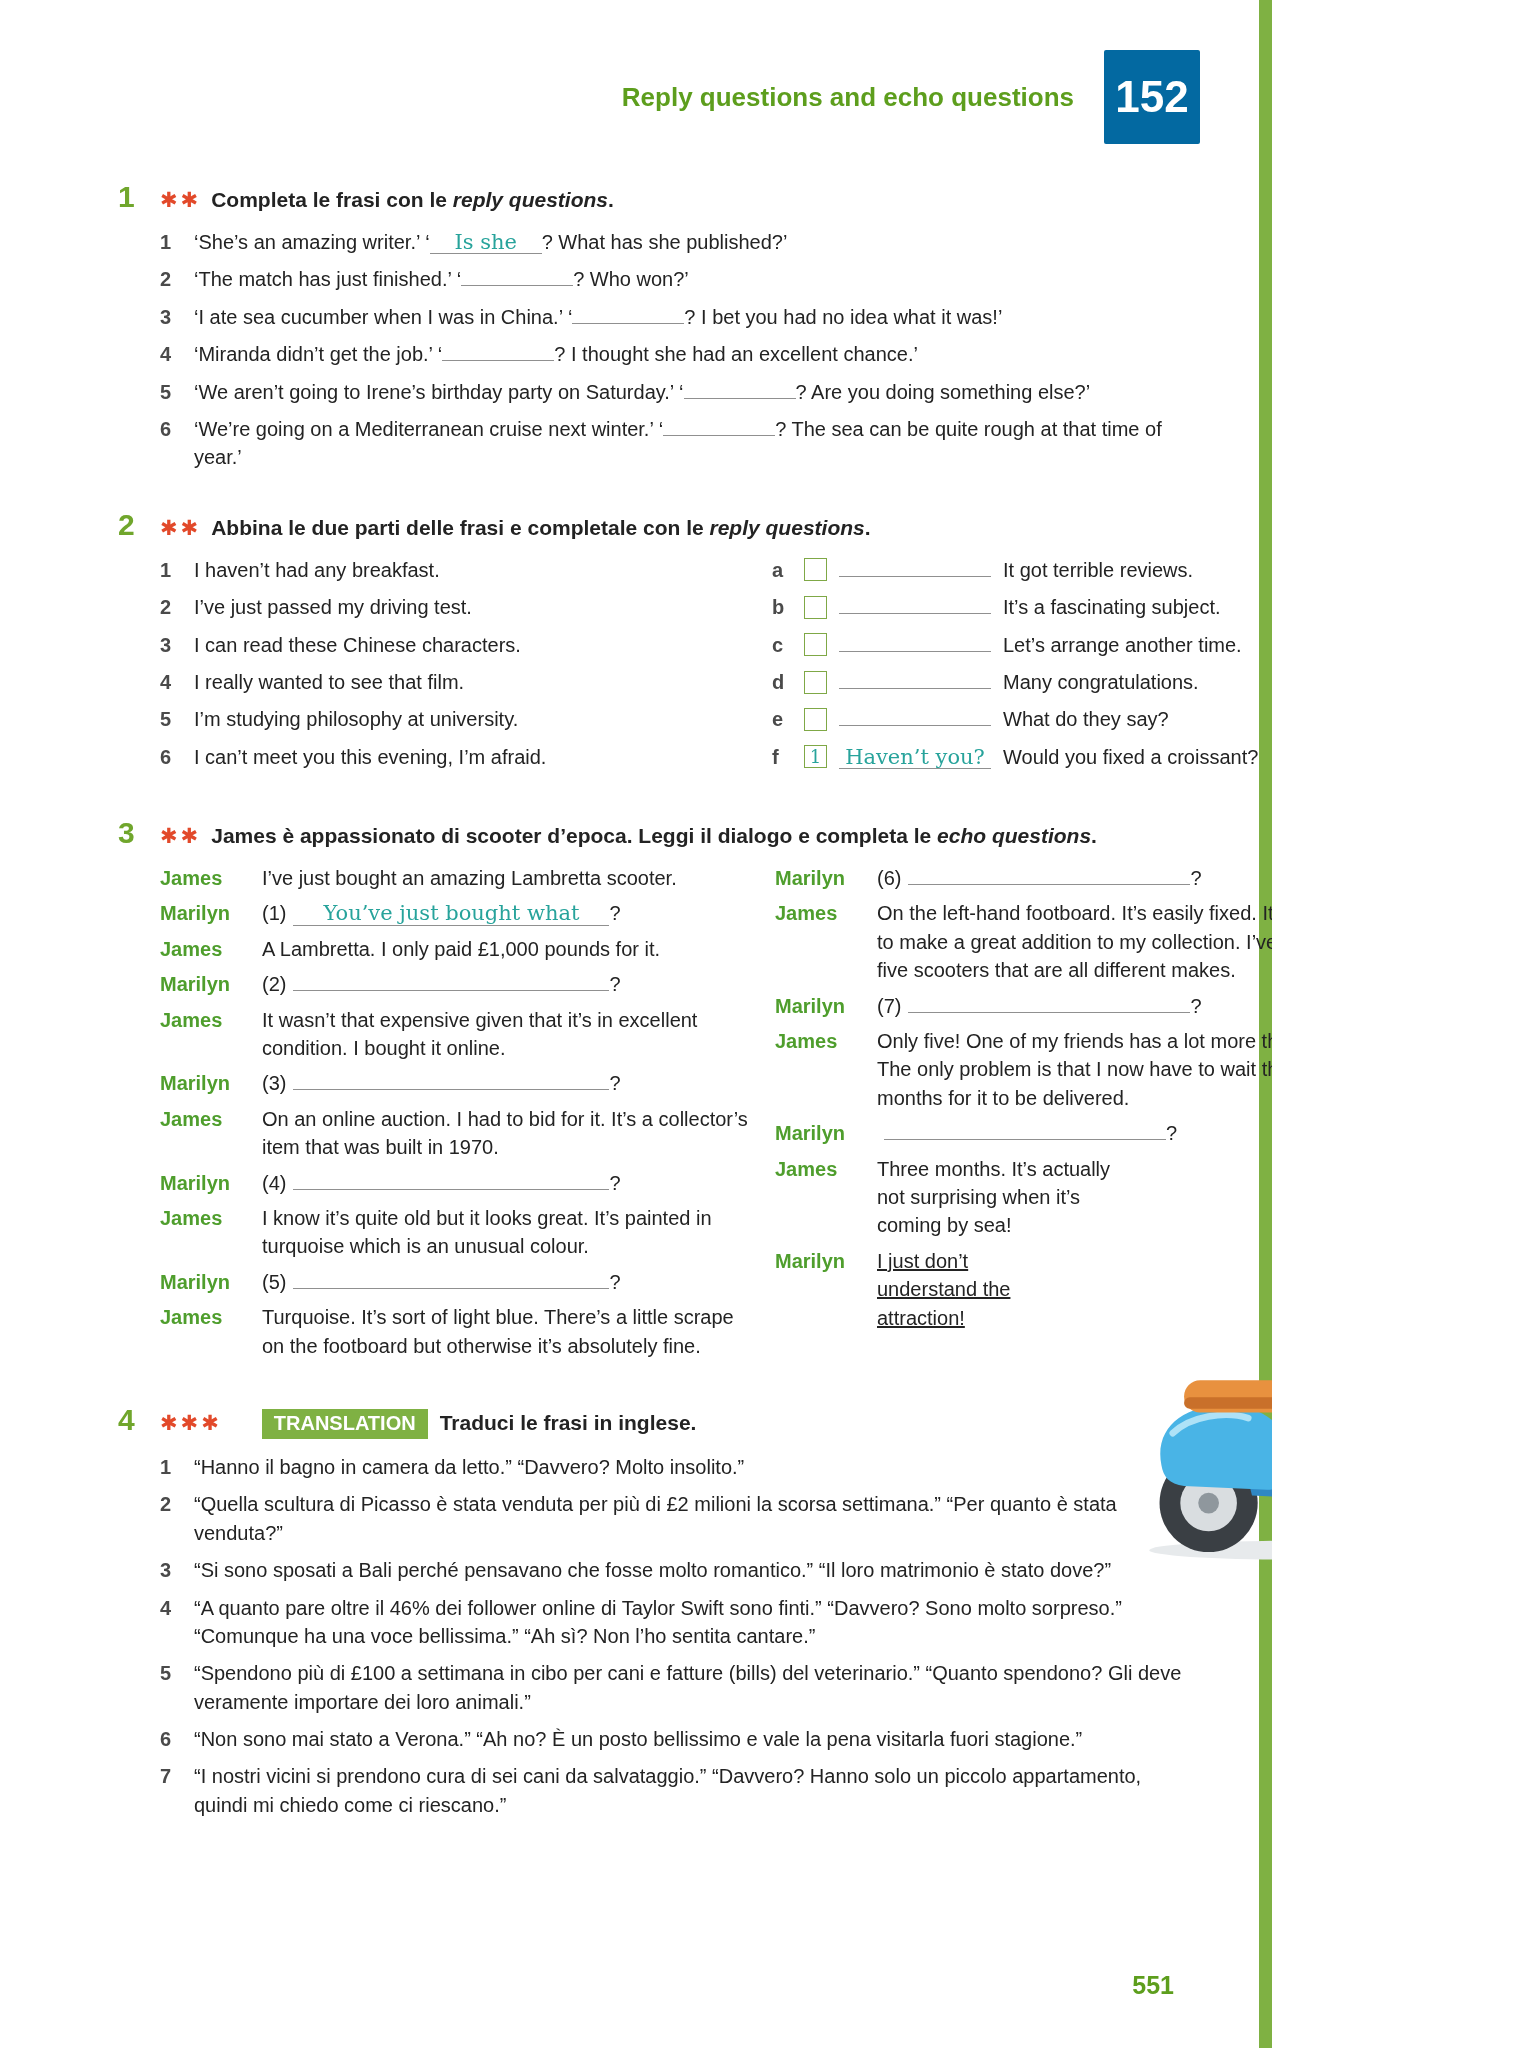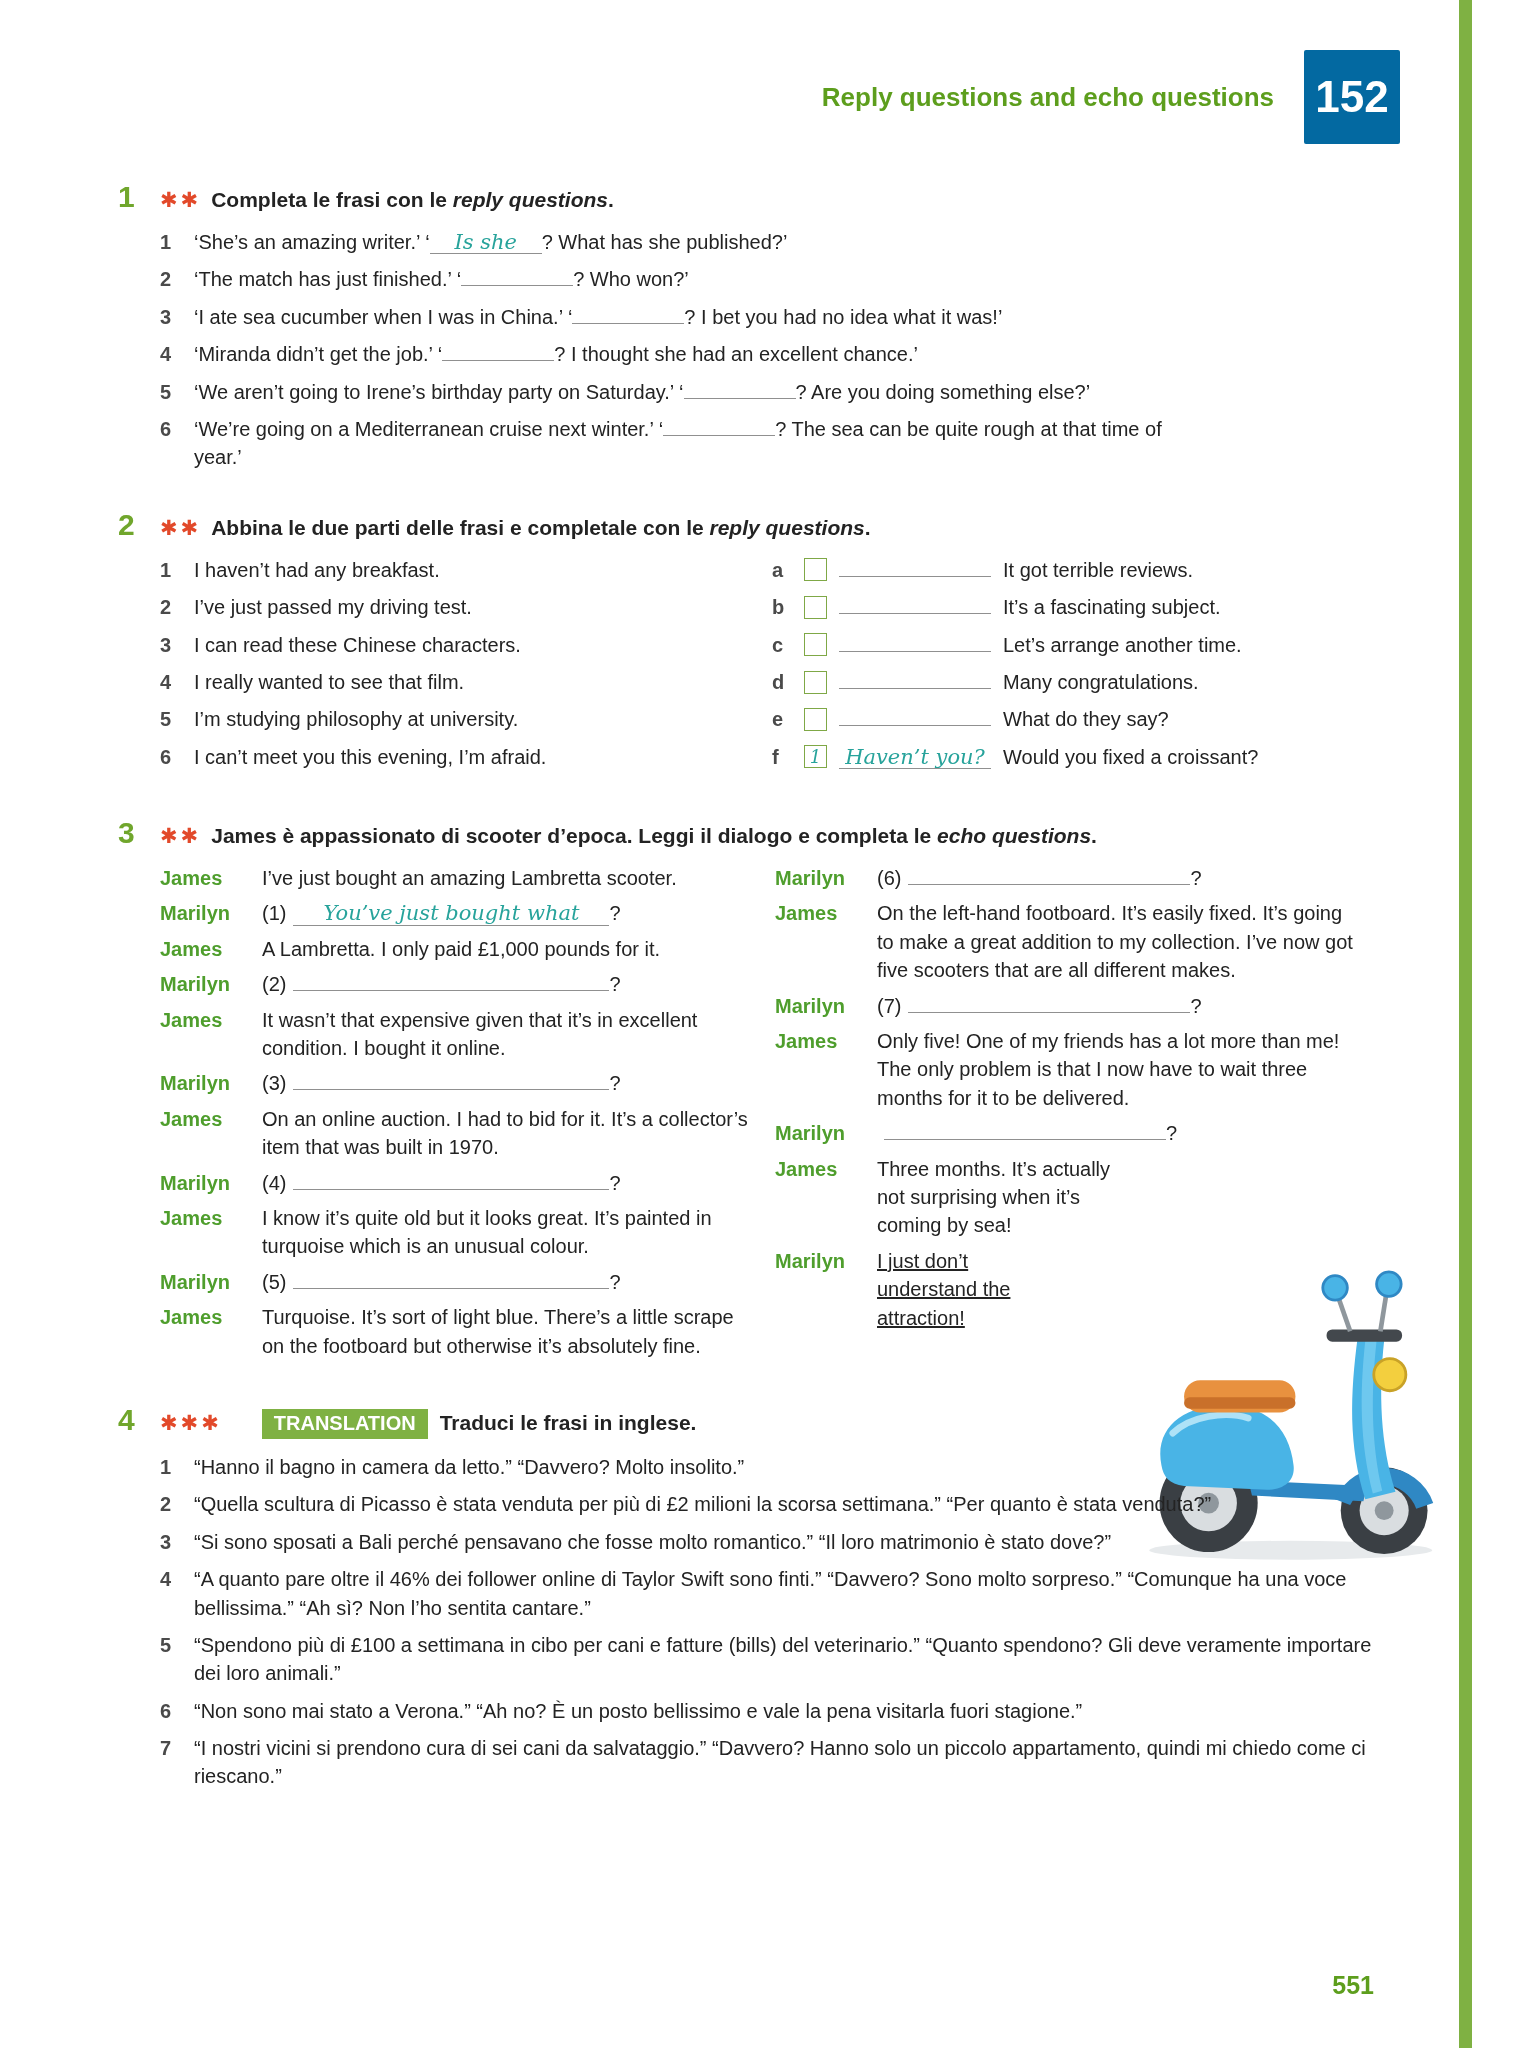--- a/index.html
+++ b/index.html
@@ -1,39 +1,39 @@
 <!DOCTYPE html>
 <html><head>
 <meta charset="utf-8">
 <style>
   * { margin:0; padding:0; box-sizing:border-box; }
   html,body { background:#ffffff; }
   body { font-family:"Liberation Sans", sans-serif; color:#232323; font-size:20px; }
-  .page { position:relative; width:1472px; height:2048px; background:#ffffff; padding:50px 86px 0 160px; overflow:hidden; }
+  .page { position:relative; width:1272px; height:2048px; background:#ffffff; padding:50px 86px 0 160px; overflow:hidden; }
   .edge-bar { position:absolute; top:0; right:0; width:13px; height:2048px; background:#7fb143; }
 
   .header { display:flex; justify-content:flex-end; align-items:center; gap:30px; margin-right:-14px; margin-bottom:18px; }
   .header-title { color:#5d9e1d; font-weight:bold; font-size:26px; }
   .unit-badge { width:96px; height:94px; background:#0369a1; border-radius:2px; display:flex; align-items:center; justify-content:center; color:#fff; font-weight:bold; font-size:44px; flex:none; }
 
   .ex { position:relative; margin-top:36px; }
   .ex-head { display:flex; align-items:baseline; margin-left:-42px; margin-bottom:14px; }
   .ex-num { color:#70a62c; font-weight:bold; font-size:30px; width:42px; flex:none; }
   .stars { color:#e2492a; font-size:21px; letter-spacing:3px; margin-right:10px; white-space:nowrap; }
   .ex-title { font-weight:bold; font-size:21px;text-align:right; }
   .it { font-style:italic; }
 
   .item { display:flex; margin-bottom:9px; line-height:1.42; }
   .inum { font-weight:bold; width:34px; flex:none; color:#4a4a4a; }
   .itext { flex:1; }
   .ex1-text { max-width:980px; }
 
   .blank { display:inline-block; border-bottom:1.6px solid #909090; text-align:center; padding:0 6px; line-height:1.05; }
   .w110 { min-width:112px; } .w150 { min-width:152px; } .w280 { min-width:282px; } .w310 { min-width:316px; }
-  .hw { font-family:"DejaVu Serif", serif; font-style:italic; color:#27a39b; font-size:21px; }
+  .hw { font-family:"DejaVu Serif", serif; color:#27a39b; font-size:21px; }
 
   .two-col { display:flex; }
   .col-l { width:612px; flex:none; }
   .col-r { flex:1; }
   .cbx { width:23px; height:23px; border:1.5px solid #7fa846; display:inline-flex; align-items:center; justify-content:center; margin:0 12px 0 6px; flex:none; align-self:center; }
   .cbx .hw { font-size:18px; }
   .ending { margin-left:12px; white-space:nowrap; }
   .mrow { display:flex; align-items:baseline; margin-bottom:9px; line-height:1.42; }
   .letter { width:26px; }
 

